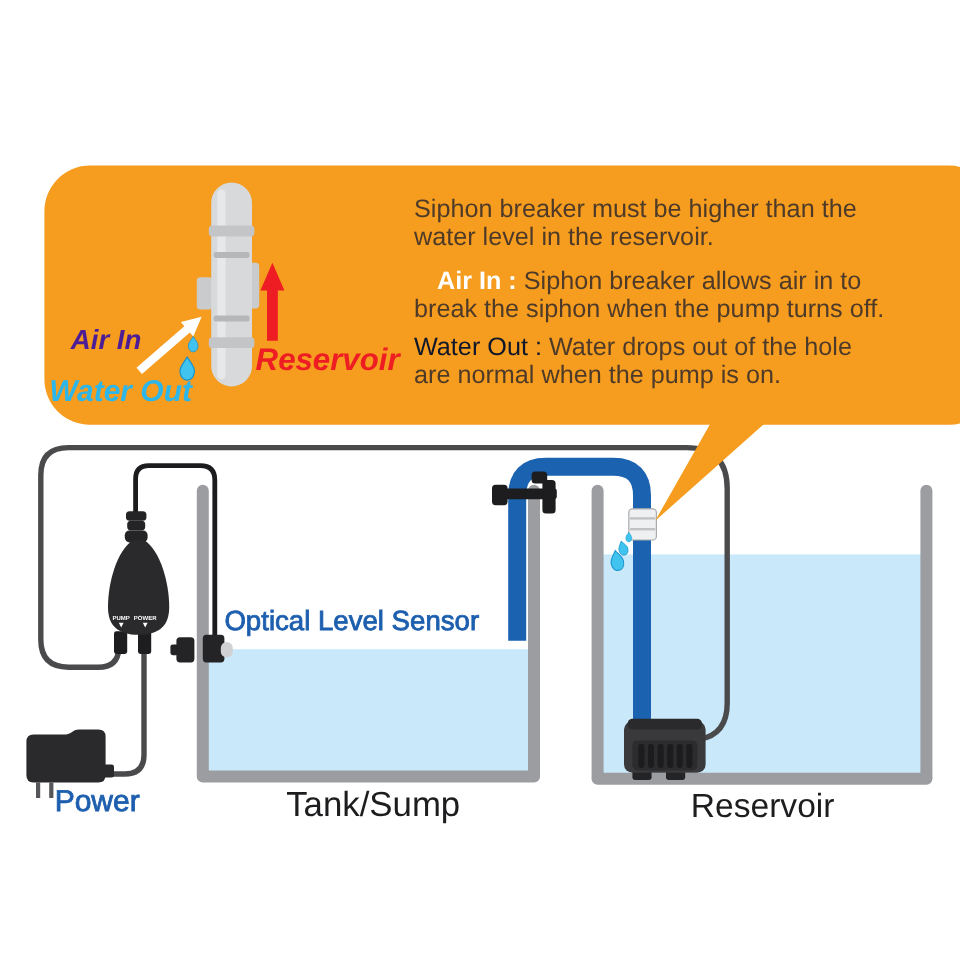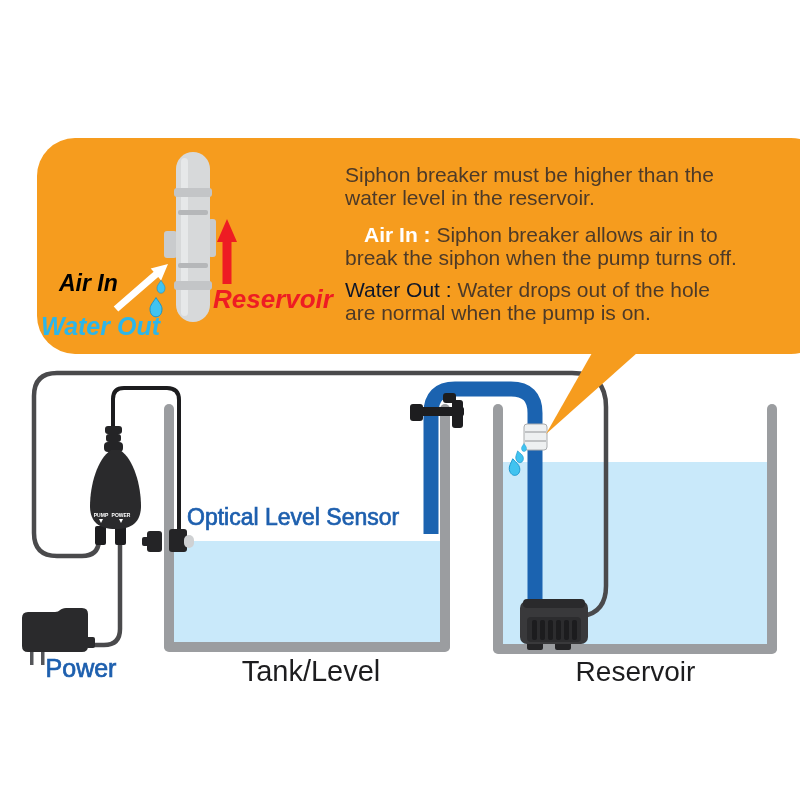--- a/index.html
+++ b/index.html
@@ -11,21 +11,21 @@
            background:#F69C1E;border-radius:38px;z-index:1;}
   .callout .para{position:absolute;left:308px;font-size:21px;line-height:22.5px;
                  color:#4d3a28;white-space:nowrap;}
   .para.intro{top:26px;}
   .para.airin{top:86px;text-align:center;}
   .para.waterout{top:141px;}
   .lead-air{color:#ffffff;font-weight:bold;}
   .lead-water{color:#0f172a;font-weight:normal;}
 
   .dev-label{position:absolute;font-style:italic;font-weight:bold;white-space:nowrap;}
-  .lbl-airin{left:22px;top:132px;font-size:23px;color:#000000;}
+  .lbl-airin{left:22px;top:132px;font-size:23px;color:#4c1d95;}
   .lbl-waterout{left:4px;top:174px;font-size:25px;color:#2cb6ea;}
   .lbl-direction{left:176px;top:146px;font-size:26px;color:#ee1c23;}
 
   
   #diagram-svg{position:absolute;left:0;top:0;z-index:2;pointer-events:none;}
 
   
   .diag-label{position:absolute;z-index:3;white-space:nowrap;}
   .blue{color:#1d5fae;text-align:center;-webkit-text-stroke:0.7px #1d5fae;}
   .lbl-sensor{left:187px;top:504px;font-size:23px;}
@@ -157,15 +157,15 @@
     <g>
       <rect x="410" y="404" width="13" height="17" rx="3" fill="#1d1d1f"></rect>
       <rect x="420" y="407" width="44" height="9" rx="2" fill="#1d1d1f"></rect>
       <rect x="452" y="400" width="11" height="28" rx="3" fill="#1d1d1f"></rect>
       <rect x="443" y="393" width="13" height="10" rx="3" fill="#1d1d1f"></rect>
     </g>
   </svg>
 
   <div class="diag-label blue lbl-sensor">Optical Level Sensor</div>
   <div class="diag-label blue lbl-power">Power</div>
-  <div class="diag-label lbl-tank">Tank/Level</div>
+  <div class="diag-label lbl-tank">Tank/Sump</div>
   <div class="diag-label lbl-reservoir">Reservoir</div>
 </div>
 
 </body></html>

